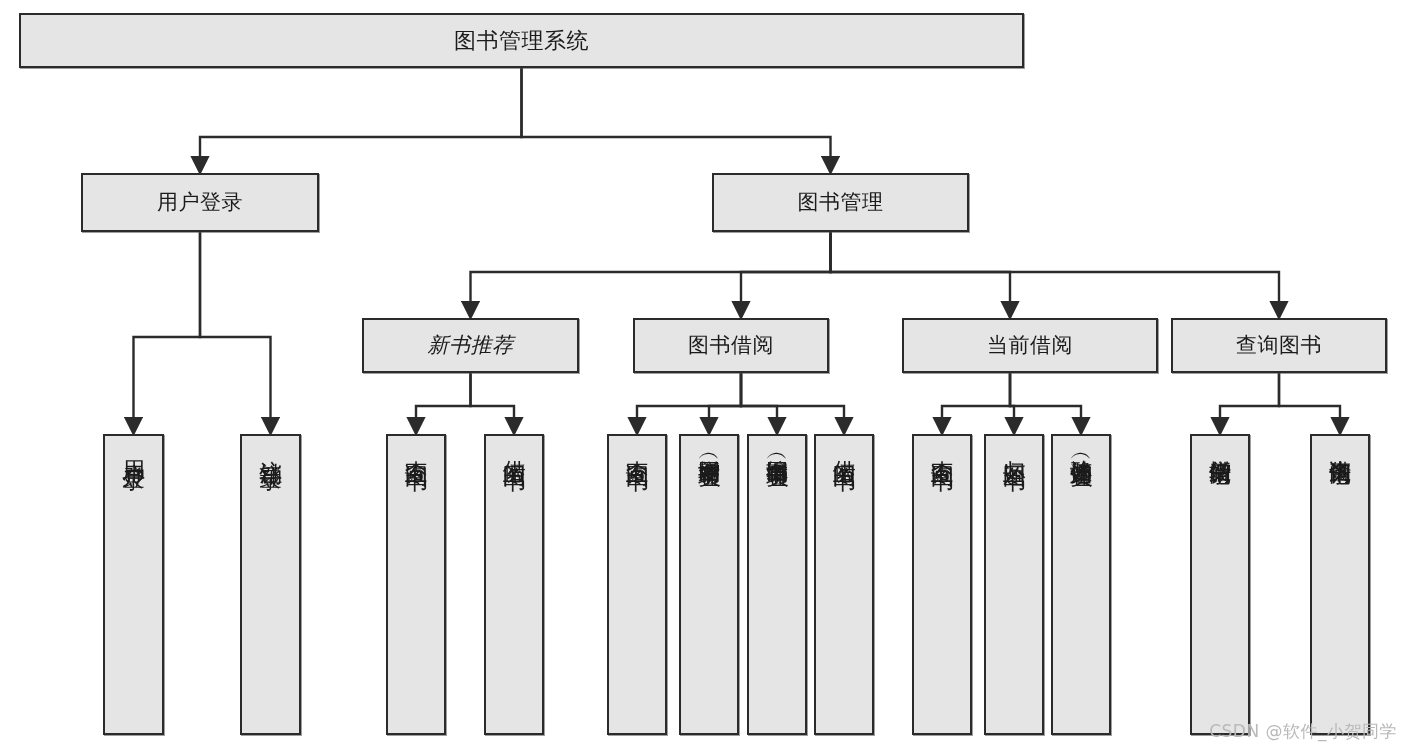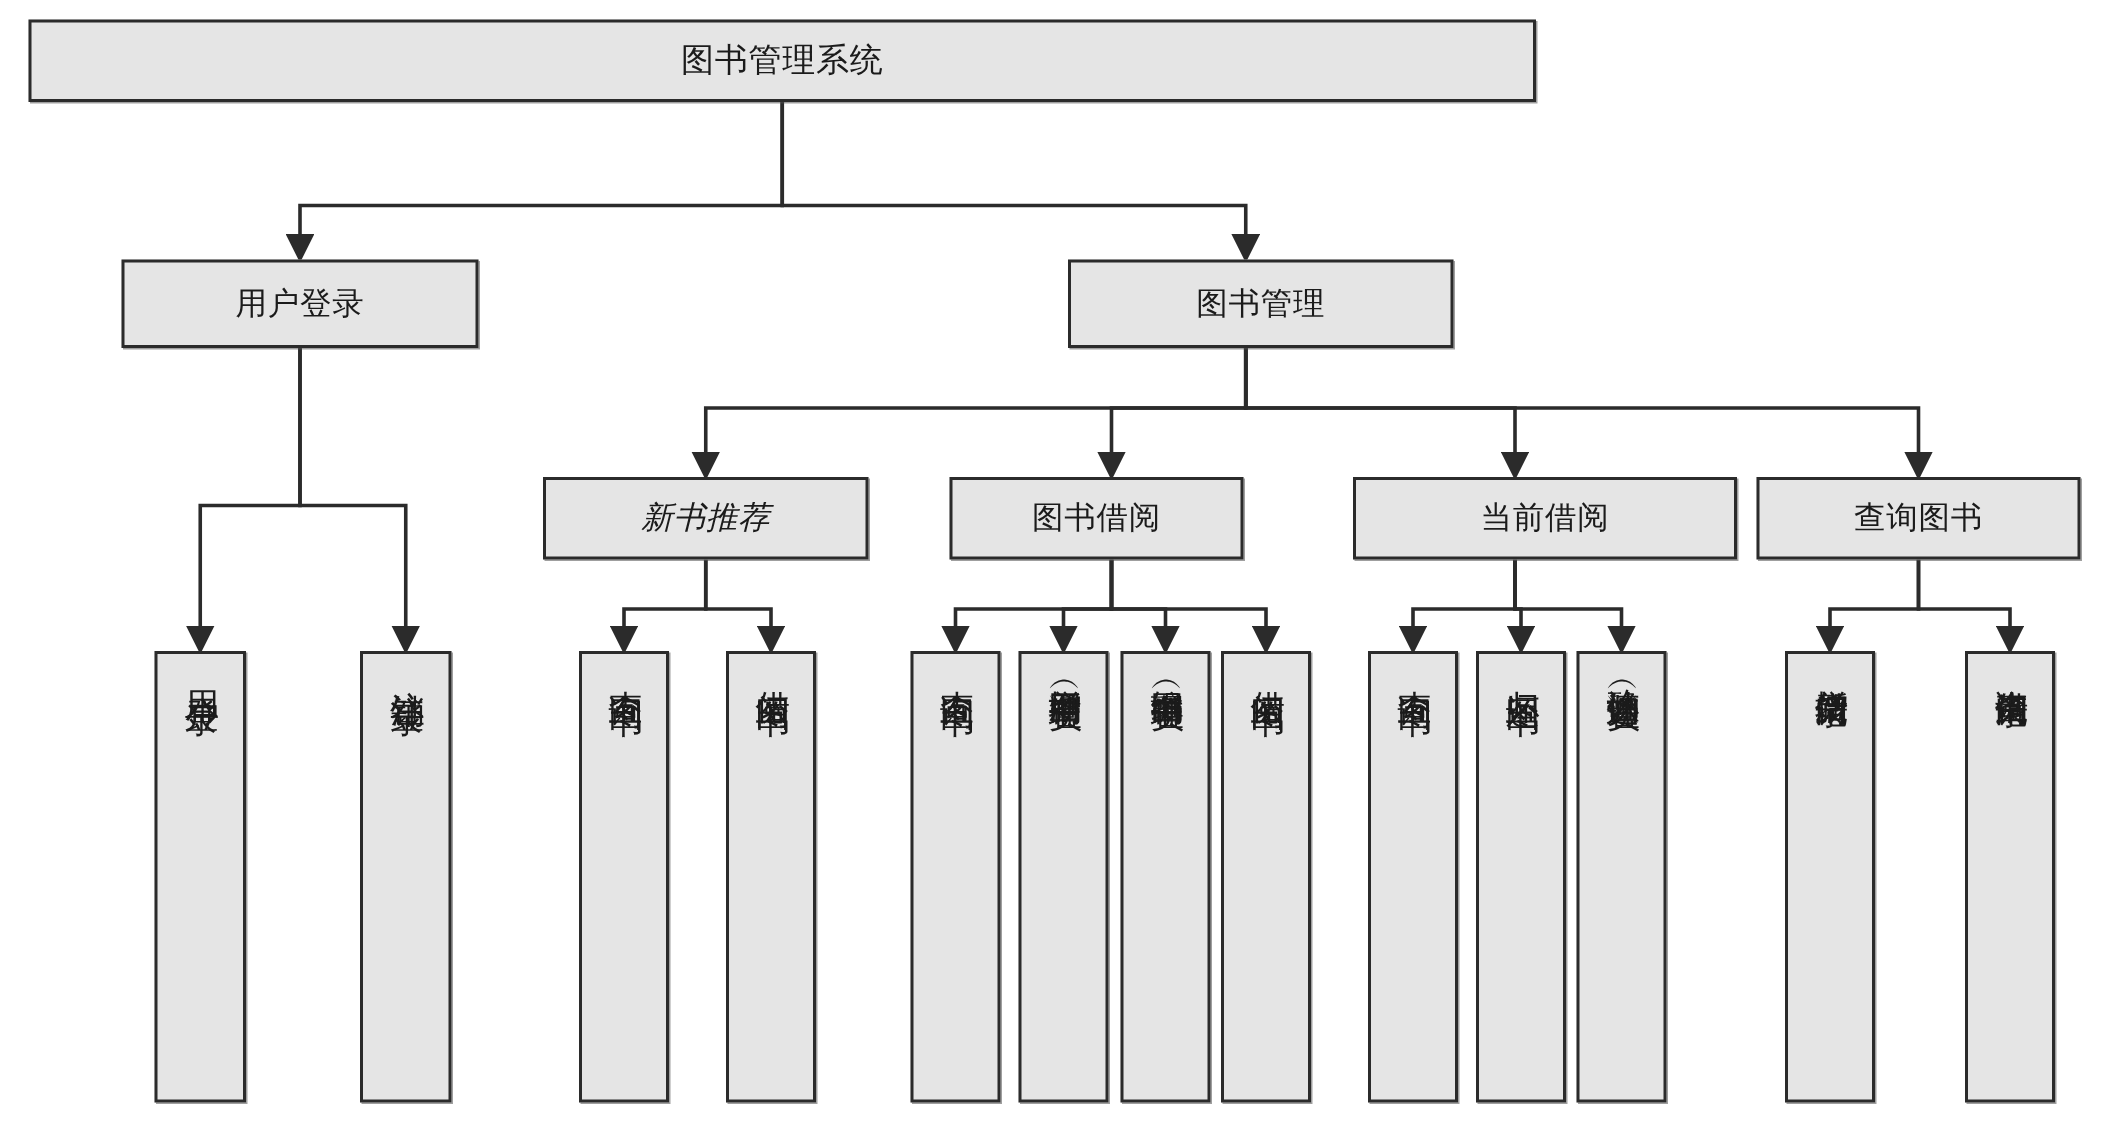--- a/index.html
+++ b/index.html
@@ -169,13 +169,14 @@
         <span class="label">确认归还（管理员）</span>
       </div>
       <div class="node leaf tall" style="left: 1190px; top: 434px; width: 60px; height: 301px;">
         <span class="label">新增借阅记录</span>
       </div>
       <div class="node leaf tall" style="left: 1310px; top: 434px; width: 60px; height: 301px;">
         <span class="label">查询借阅记录</span>
       </div>
     </div>
 
+  <div id="watermark">CSDN @软件_小贺同学</div>
 </div>
 
 </body></html>

